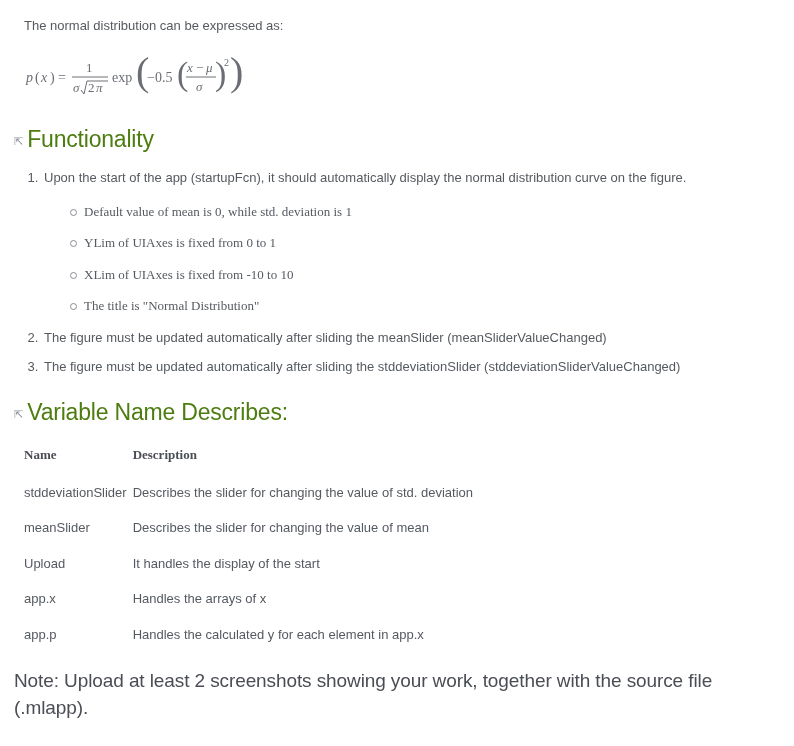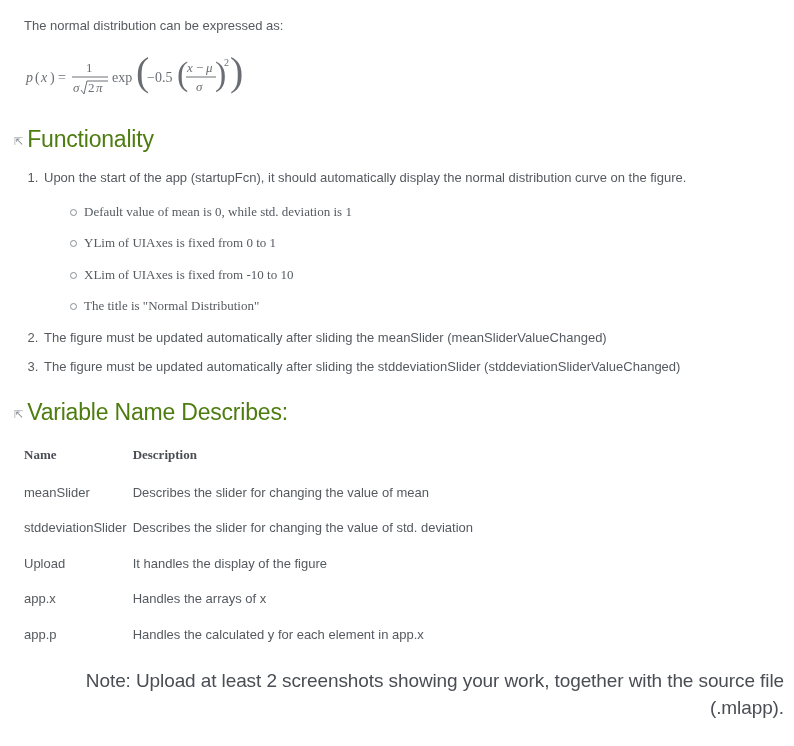--- a/index.html
+++ b/index.html
@@ -23,21 +23,21 @@
   ul.sub { list-style: none; margin: 14px 0 4px 26px; }
   ul.sub > li { position: relative; margin: 12px 0; font-size: 13px; padding-left: 14px; font-family: Liberation Serif, serif; }
   ul.sub > li::before {
     content: ""; position: absolute; left: 0; top: 7px;
     width: 5px; height: 5px; border: 1px solid #888c92; border-radius: 50%;
   }
   table { border-collapse: collapse; margin: 10px 0 16px 10px; }
   th { text-align: left; font-weight: 600; font-size: 13px; color: #4a4e54; padding: 4px 10px 10px 0; font-family: Liberation Serif, serif; }
   td { font-size: 13px; color: #555a60; padding: 8px 12px 8px 0; vertical-align: top; }
   td:first-child { white-space: nowrap; padding-right: 6px; }
-  .note { font-size: 19px; color: #4a4e54; margin: 14px 0 6px 0; line-height: 1.4; letter-spacing: -0.1px; text-align: right; }
+  .note { font-size: 19px; color: #4a4e54; margin: 14px 0 6px 0; line-height: 1.4; letter-spacing: -0.1px; }
 </style>
 </head>
 <body>
 
 <p class="intro">The normal distribution can be expressed as:</p>
 
 <div class="formula">
   <svg width="220" height="54" viewBox="0 0 220 54">
     <g font-family="Georgia, 'Times New Roman', serif" fill="#6a6e74" font-style="italic">
       <text x="2" y="32" font-size="14">p</text>
@@ -103,30 +103,30 @@
 
 <table>
   <thead>
     <tr>
       <th>Name</th>
       <th>Description</th>
     </tr>
   </thead>
   <tbody>
     <tr>
+      <td>stddeviationSlider</td>
+      <td>Describes the slider for changing the value of std. deviation</td>
+    </tr>
+    <tr>
       <td>meanSlider</td>
       <td>Describes the slider for changing the value of mean</td>
     </tr>
     <tr>
-      <td>stddeviationSlider</td>
-      <td>Describes the slider for changing the value of std. deviation</td>
-    </tr>
-    <tr>
       <td>Upload</td>
-      <td>It handles the display of the figure</td>
+      <td>It handles the display of the start</td>
     </tr>
     <tr>
       <td>app.x</td>
       <td>Handles the arrays of x</td>
     </tr>
     <tr>
       <td>app.p</td>
       <td>Handles the calculated y for each element in app.x</td>
     </tr>
   </tbody>

